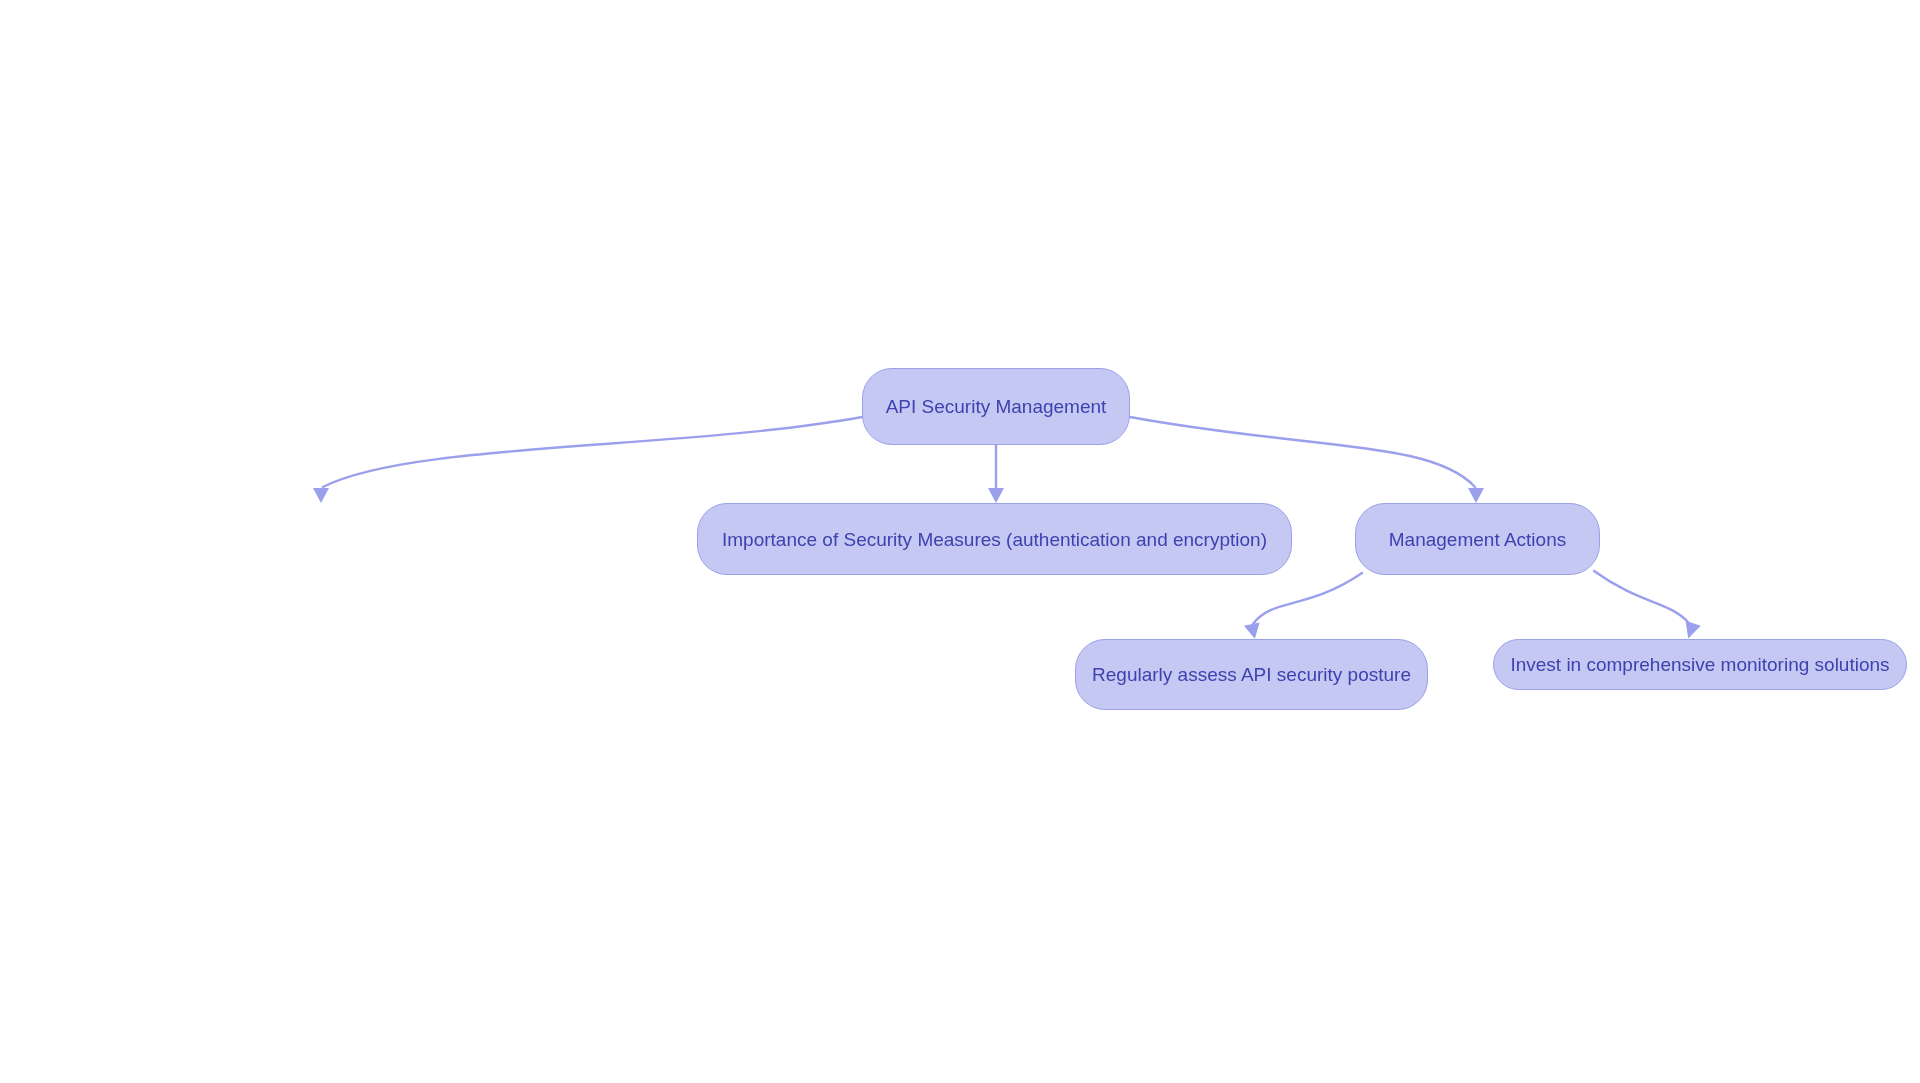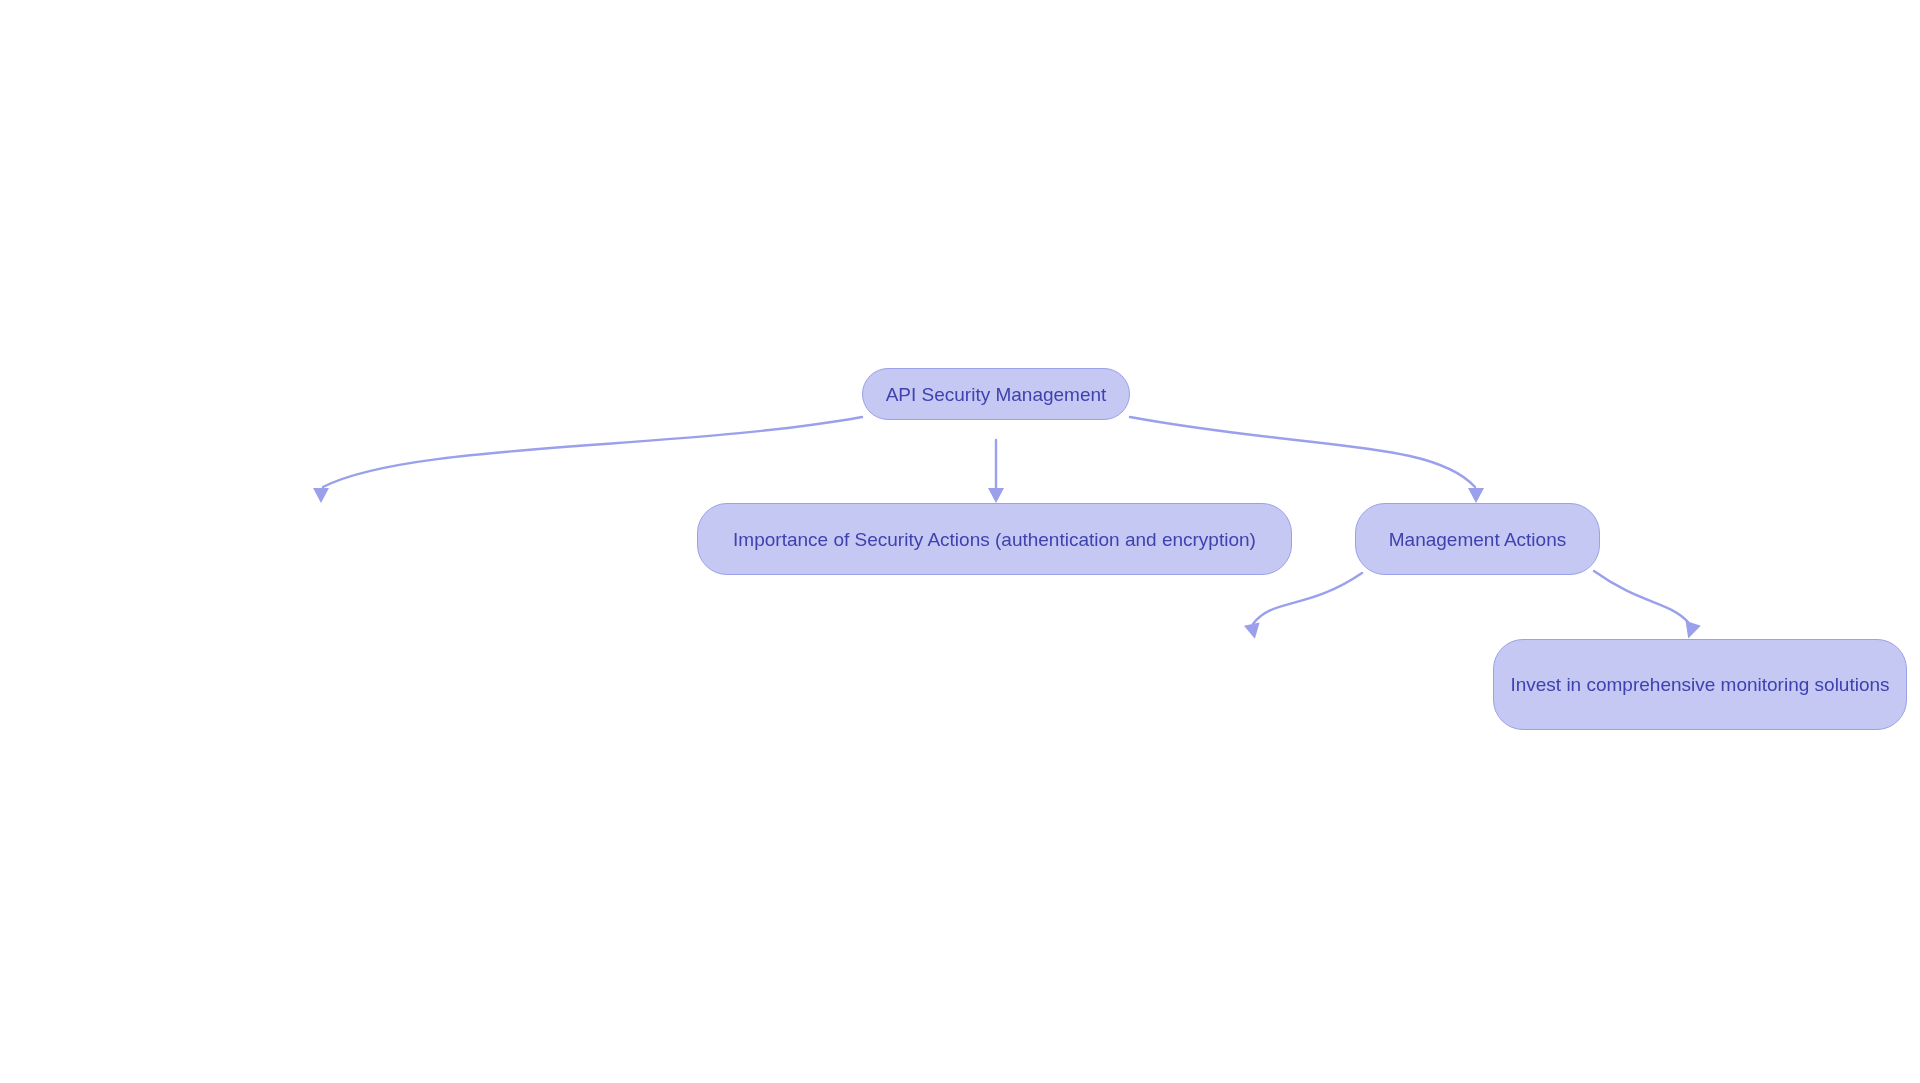--- a/index.html
+++ b/index.html
@@ -41,26 +41,26 @@
     justify-content: center;
     background: var(--node-fill);
     border: 1.5px solid var(--node-border);
     border-radius: 30px;
     color: var(--node-text);
     font-size: 19px;
     line-height: 1;
     white-space: nowrap;
     text-align: center;
   }
-  .node-root            { left: 862px;  top: 368px; width: 268px; height: 52px; }
+  .node-root            { left: 862px;  top: 368px; width: 268px; height: 77px; }
   .node-current-issues  { left: 10px;   top: 503px; width: 625px; height: 72px; }
   .node-security-measures { left: 697px; top: 503px; width: 595px; height: 72px; }
   .node-recommended     { left: 1355px; top: 503px; width: 245px; height: 72px; }
   .node-assess          { left: 1075px; top: 639px; width: 353px; height: 71px; }
-  .node-monitoring      { left: 1493px; top: 639px; width: 414px; height: 91px; }
+  .node-monitoring      { left: 1493px; top: 639px; width: 414px; height: 51px; }
 </style>
 </head>
 <body>
 
 <div class="canvas">
 
   <svg class="edges" viewBox="0 0 1920 1083" xmlns="http://www.w3.org/2000/svg" aria-hidden="true">
 
     <path class="edge-path" d="M 862 417 C 680 450, 410 442, 323 487"></path>
     <polygon class="arrowhead" points="313,488 329,488 321,503"></polygon>
@@ -77,25 +77,28 @@
     <path class="edge-path" d="M 1594 571 C 1640 604, 1668 601, 1688 622"></path>
     <polygon class="arrowhead" points="1683,623 1699,623 1691,639" transform="rotate(18 1691 630)"></polygon>
   </svg>
 
   <div class="node node-root">
     <span>API Security Management</span>
   </div>
 
 
   <div class="node node-security-measures">
-    <span>Importance of Security Actions (authentication and encryption)</span>
+    <span>Importance of Security Measures (authentication and encryption)</span>
   </div>
 
   <div class="node node-recommended">
     <span>Management Actions</span>
   </div>
 
+  <div class="node node-assess">
+    <span>Regularly assess API security posture</span>
+  </div>
 
   <div class="node node-monitoring">
     <span>Invest in comprehensive monitoring solutions</span>
   </div>
 
 </div>
 
 </body></html>

